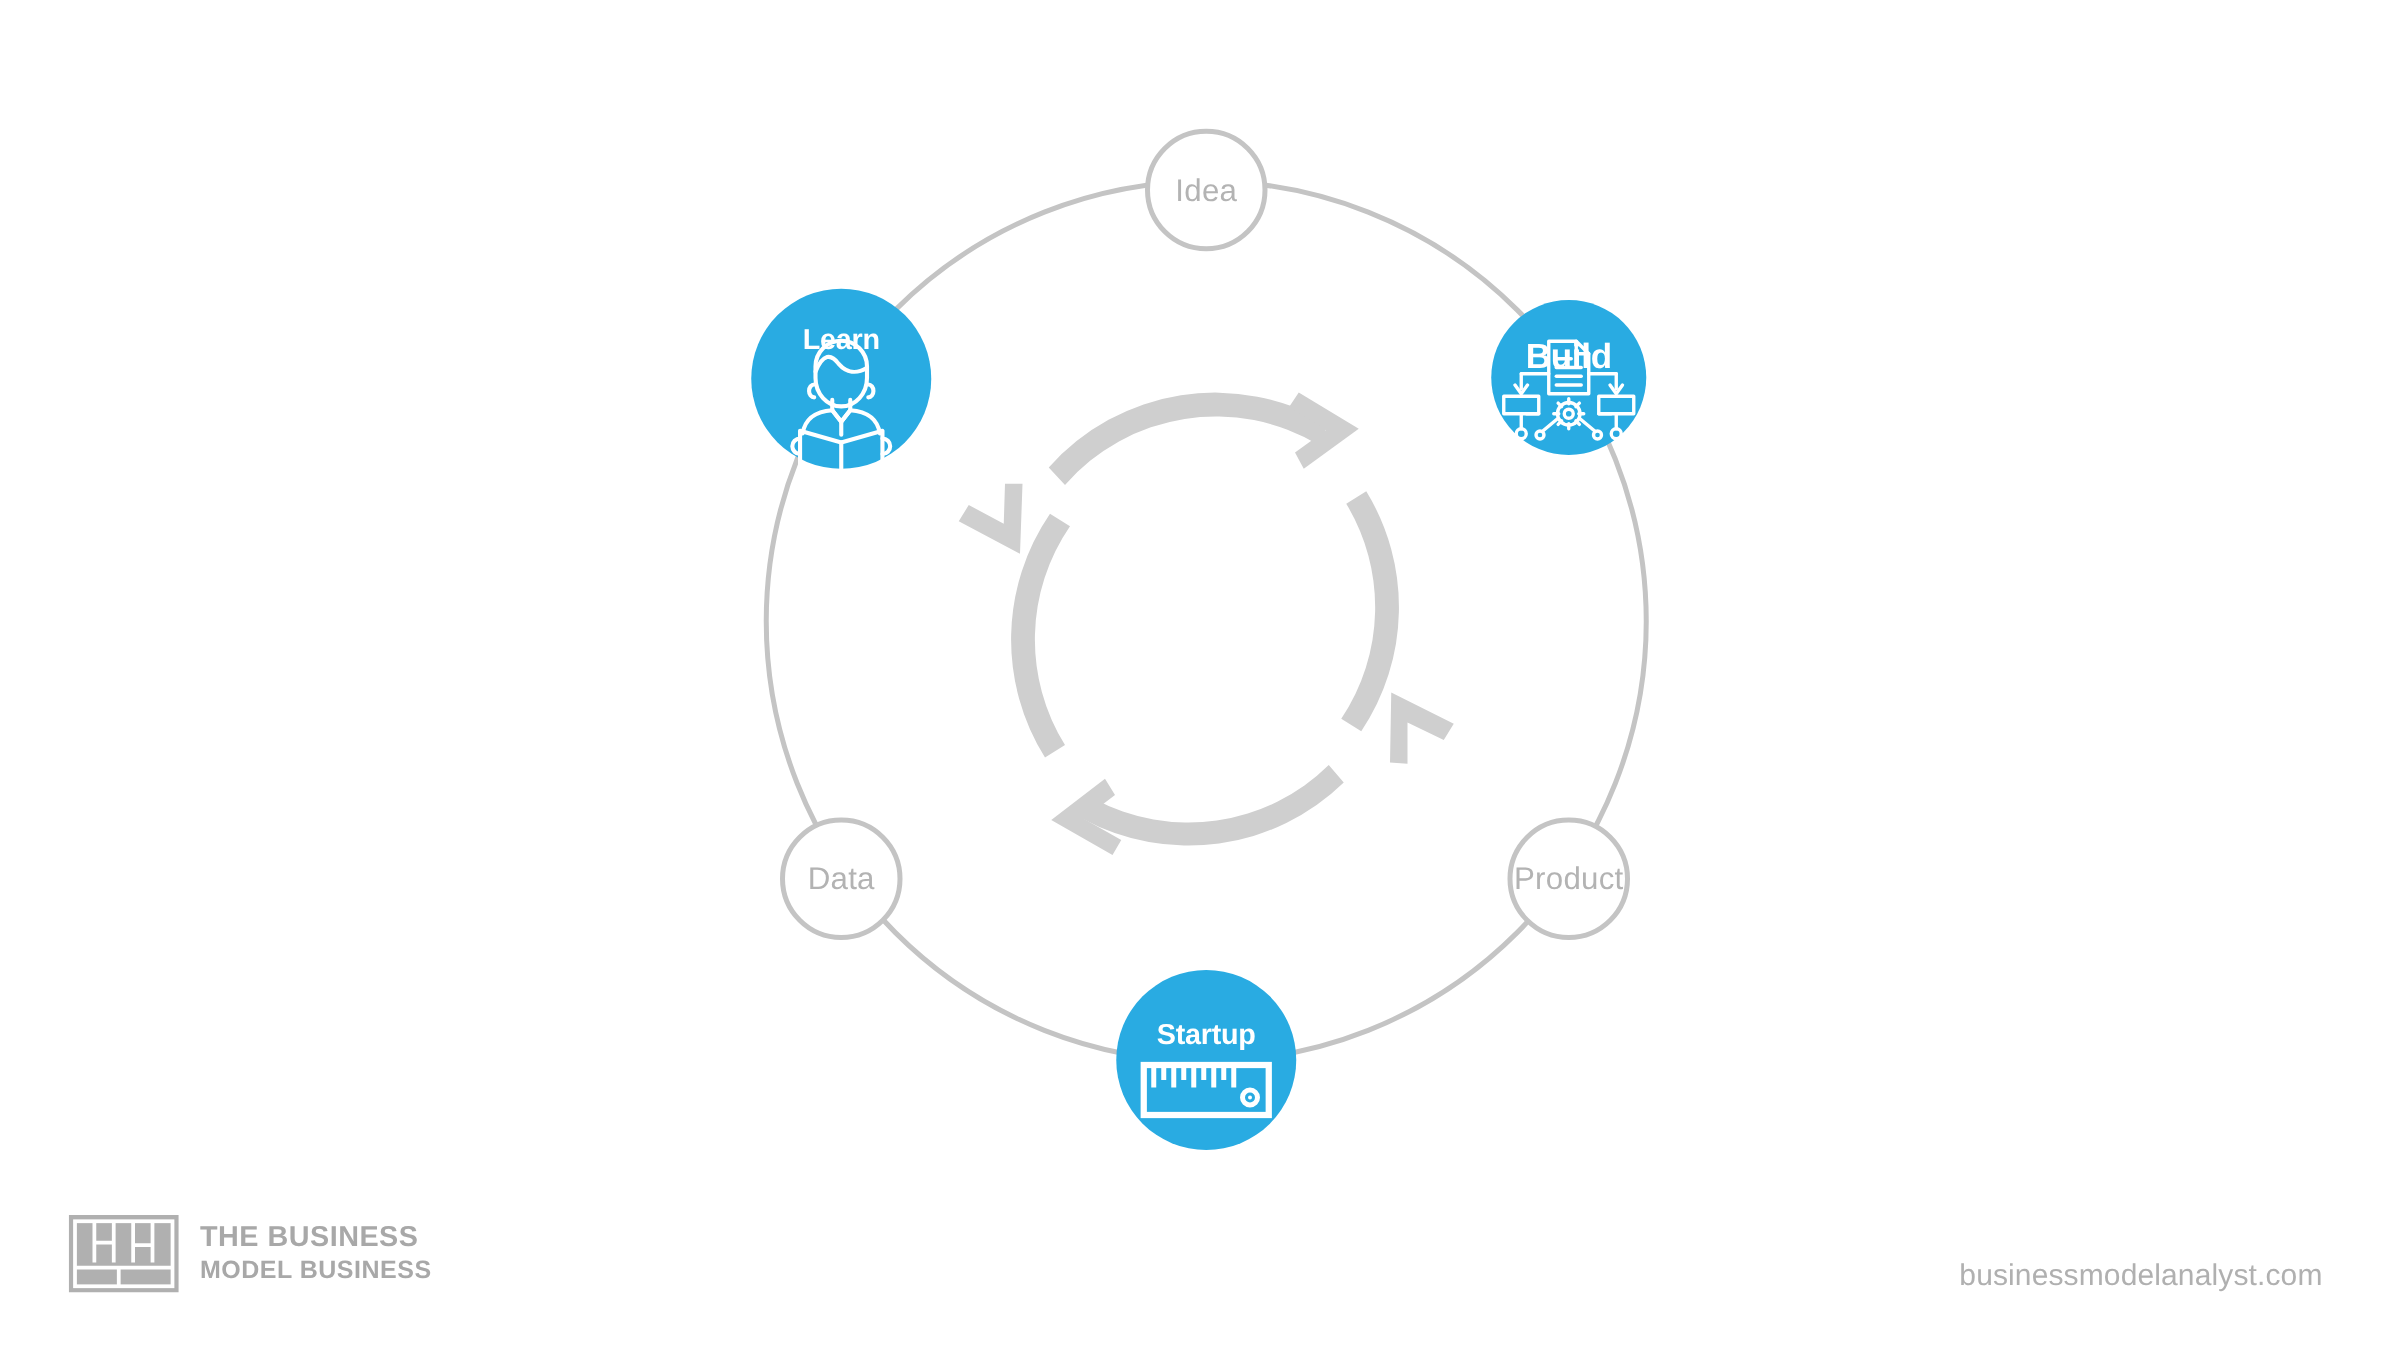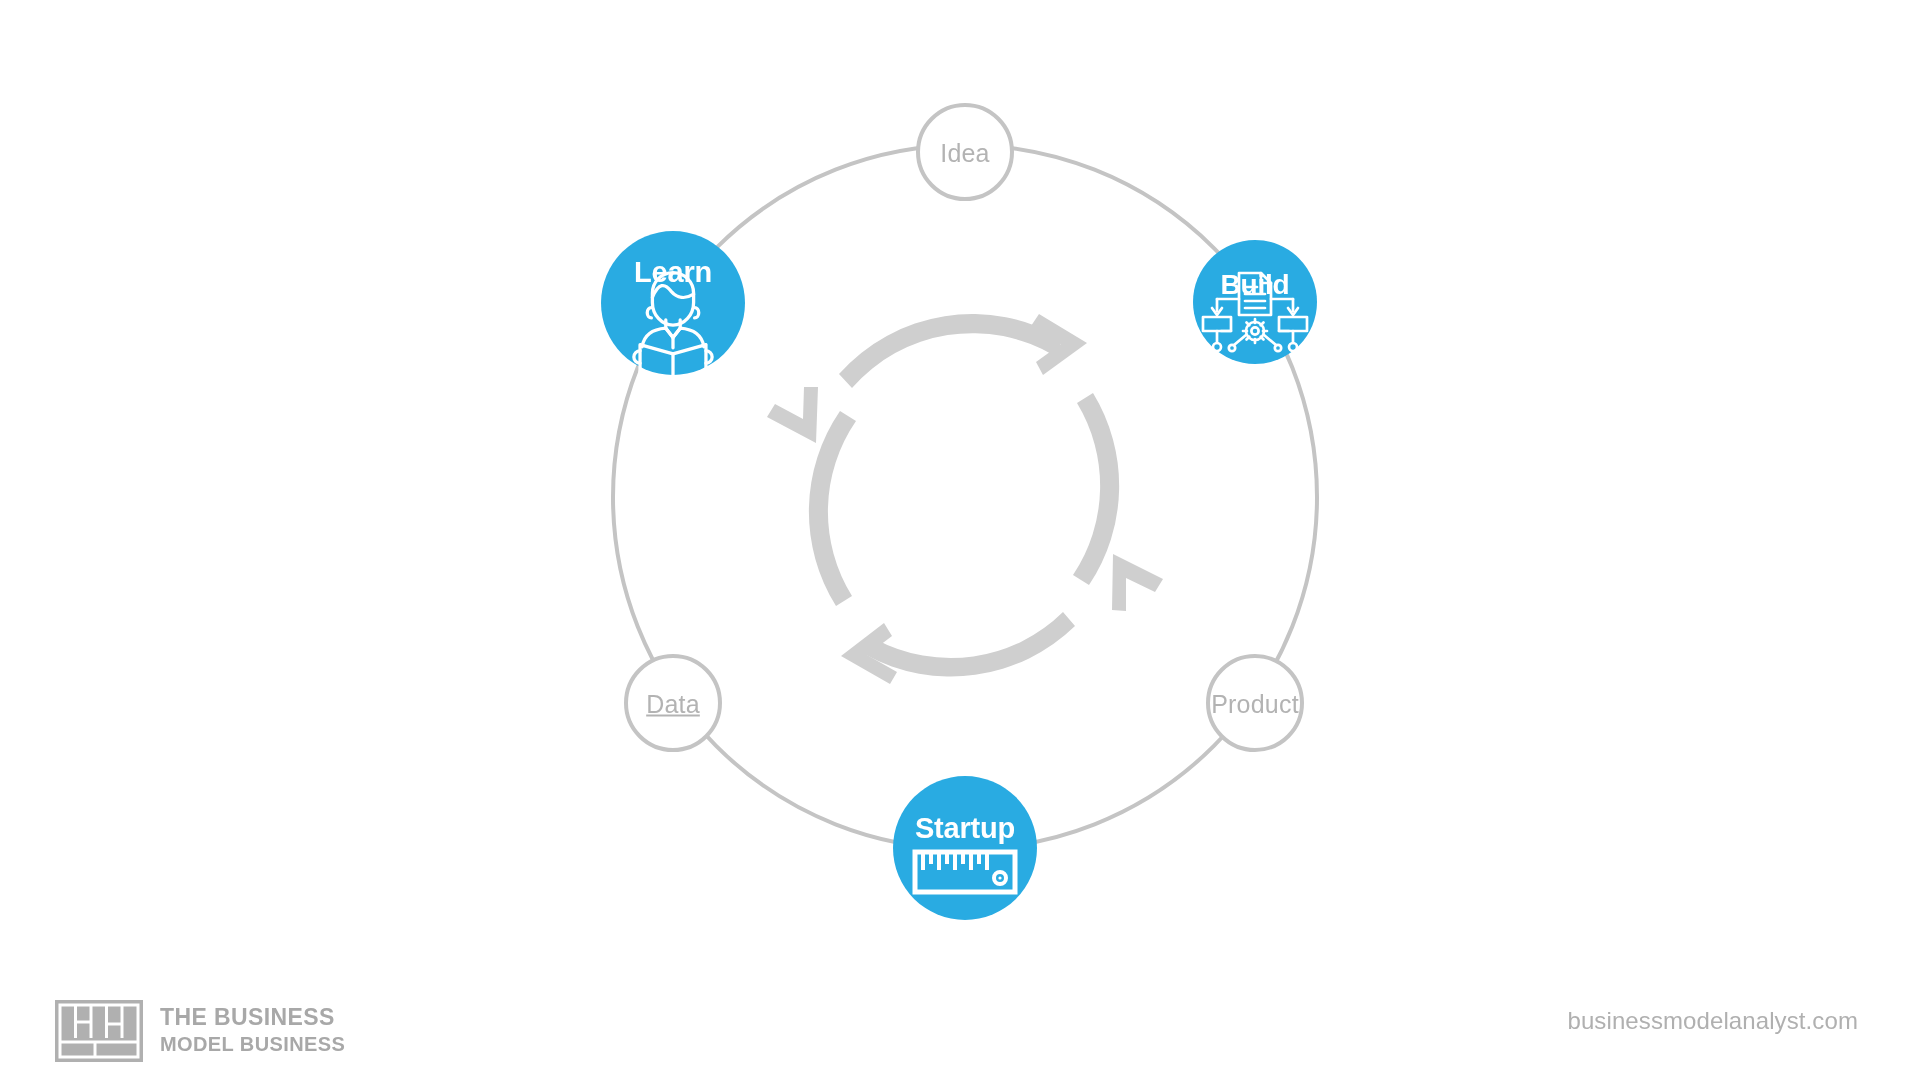--- a/index.html
+++ b/index.html
@@ -24,21 +24,21 @@
 
   
   .node-label {
     position:absolute;
     transform:translate(-50%,-50%);
     text-align:left;
     white-space:nowrap;
     pointer-events:none;
   }
   .stage-label {
-    font-size:29px;
+    font-size:23px;
     font-weight:bold;
     color:#ffffff;
     letter-spacing:-0.2px;
   }
   .sub-label {
     font-size:25px;
     font-weight:400;
     color:#b3b3b3;
     letter-spacing:0.2px;
   }
@@ -55,21 +55,20 @@
   }
   #center-title span { display:block; }
 
   
   #brand {
     position:absolute;
     left:55px; top:972px;
     display:flex;
     align-items:center;
     gap:17px;
-    margin-top:28px;
   }
   #brand-mark { width:88px; height:62px; display:block; }
   #brand-text {
     display:flex;
     flex-direction:column;
     justify-content:center;
     color:#a8a8a8;
   }
   #brand-line1 {
     font-size:23px;
@@ -245,21 +244,21 @@
   <div class="node-label stage-label" style="left:673px; top:272px;">Learn</div>
 
   <div class="node-label stage-label" style="left:1255px; top:270px; font-size:28px;margin-top:15px;">Build</div>
 
   <div class="node-label stage-label" style="left:965px; top:828px;">Startup</div>
 
   <div class="node-label sub-label" style="left:965px; top:153px;">Idea</div>
 
   <div class="node-label sub-label" style="left:1255px; top:704px;">Product</div>
 
-  <div class="node-label sub-label" style="left:673px; top:704px;text-decoration:underline;">Data</div>
+  <div class="node-label sub-label" style="left:673px; top:704px;">Data</div>
 
 
   <div id="brand">
     <svg id="brand-mark" viewBox="0 0 88 62">
       <rect x="0" y="0" width="88" height="62" fill="#b0b0b0"></rect>
       <rect x="5" y="5" width="78" height="52" fill="none" stroke="#ffffff" stroke-width="3"></rect>
       <g stroke="#ffffff" stroke-width="3" fill="none">
 
         <path d="M 20.5 6 l 0 32"></path>
         <path d="M 36 6 l 0 32"></path>

